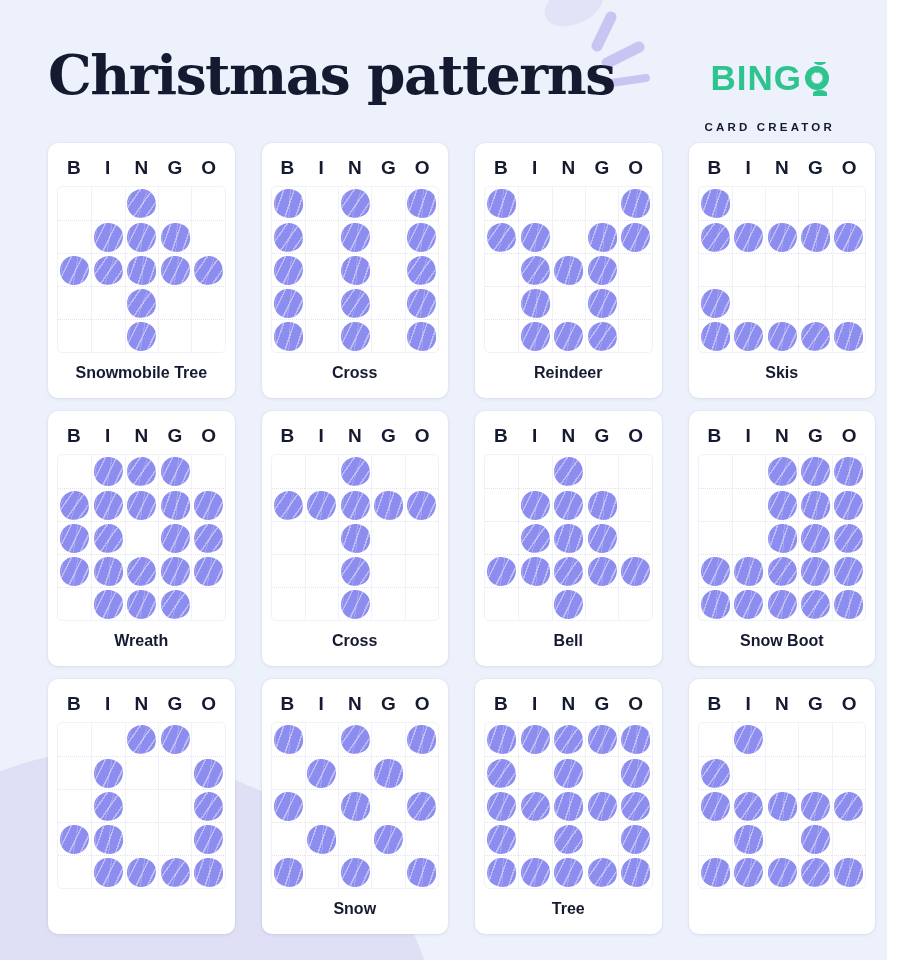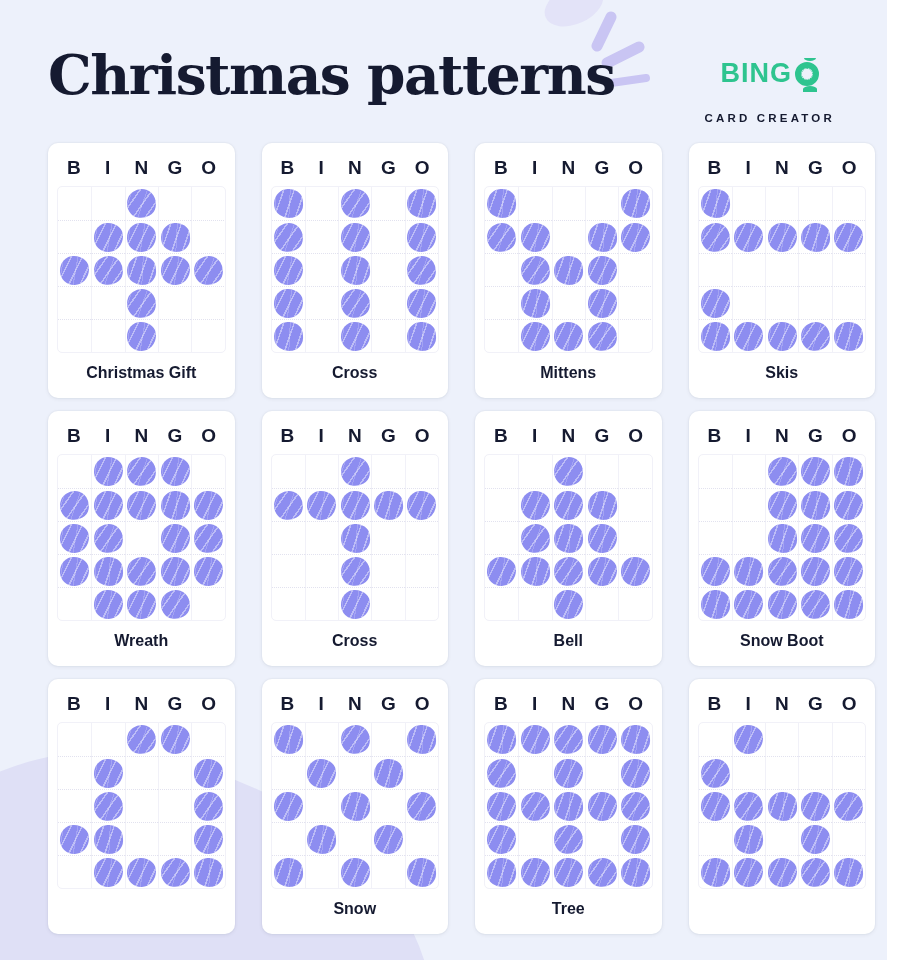--- a/index.html
+++ b/index.html
@@ -42,21 +42,21 @@
     font-family: "DejaVu Serif", serif;
     font-weight: 900;
     font-size: 55px;
     line-height: 1.05;
     letter-spacing: -1.5px;
     color: var(--text, #151a30);
   }
   .logo { text-align: center; padding-top: 12px; padding-right: 4px; }
   .logo-top {
     display: flex; align-items: center; justify-content: center;
-    font-weight: 700; font-size: 27px; letter-spacing: 1px;
+    font-weight: 700; font-size: 35px; letter-spacing: 1px;
     color: var(--brand_green, #2ec48f);
   }
   .logo-o {
     position: relative;
     display: inline-block;
     width: 24px; height: 24px;
     border: 6px solid var(--brand_green, #2ec48f);
     border-radius: 50%;
     margin-left: 3px;
   }
@@ -238,21 +238,21 @@
           <div class="cell"></div>
           <div class="cell"></div>
           <div class="cell"></div>
           <div class="cell"></div>
           <div class="cell">
             <div class="dot"></div>
           </div>
           <div class="cell"></div>
           <div class="cell"></div>
         </div>
-      <div class="card-label">Christmas Gift</div>
+      <div class="card-label">Snowmobile Tree</div>
     </div>
 
     <div class="card">
       <div class="bingo-header">
           <span class="bletter">B</span>
           <span class="bletter">I</span>
           <span class="bletter">N</span>
           <span class="bletter">G</span>
           <span class="bletter">O</span>
         </div>
@@ -372,21 +372,21 @@
             <div class="dot"></div>
           </div>
           <div class="cell">
             <div class="dot"></div>
           </div>
           <div class="cell">
             <div class="dot"></div>
           </div>
           <div class="cell"></div>
         </div>
-      <div class="card-label">Mittens</div>
+      <div class="card-label">Reindeer</div>
     </div>
 
     <div class="card">
       <div class="bingo-header">
           <span class="bletter">B</span>
           <span class="bletter">I</span>
           <span class="bletter">N</span>
           <span class="bletter">G</span>
           <span class="bletter">O</span>
         </div>

